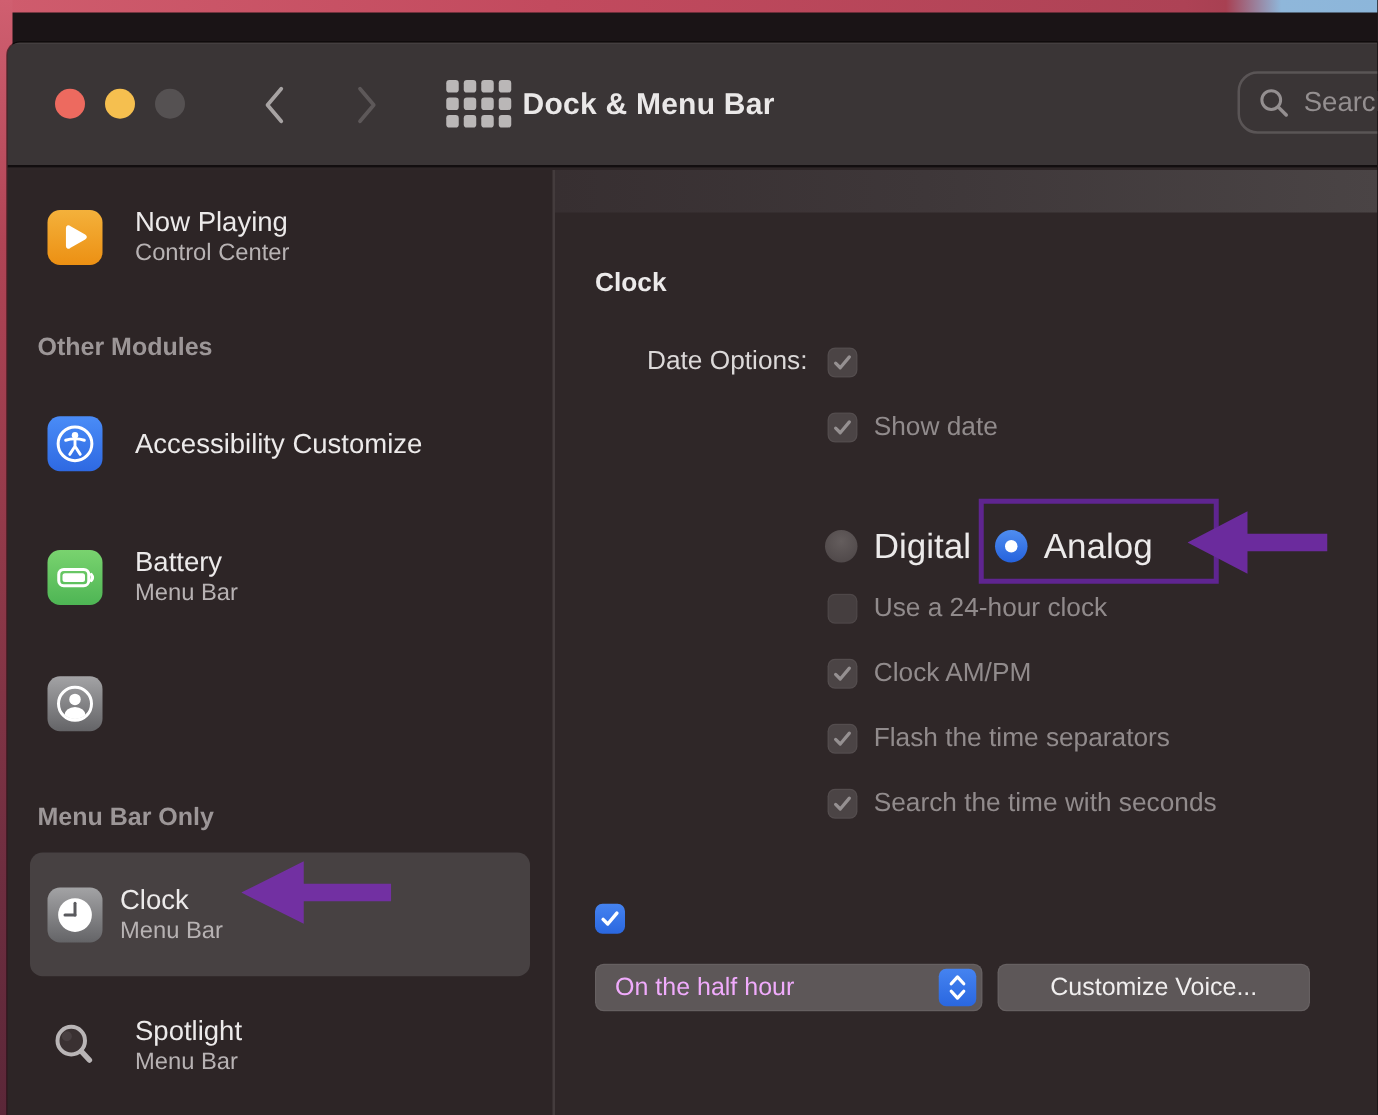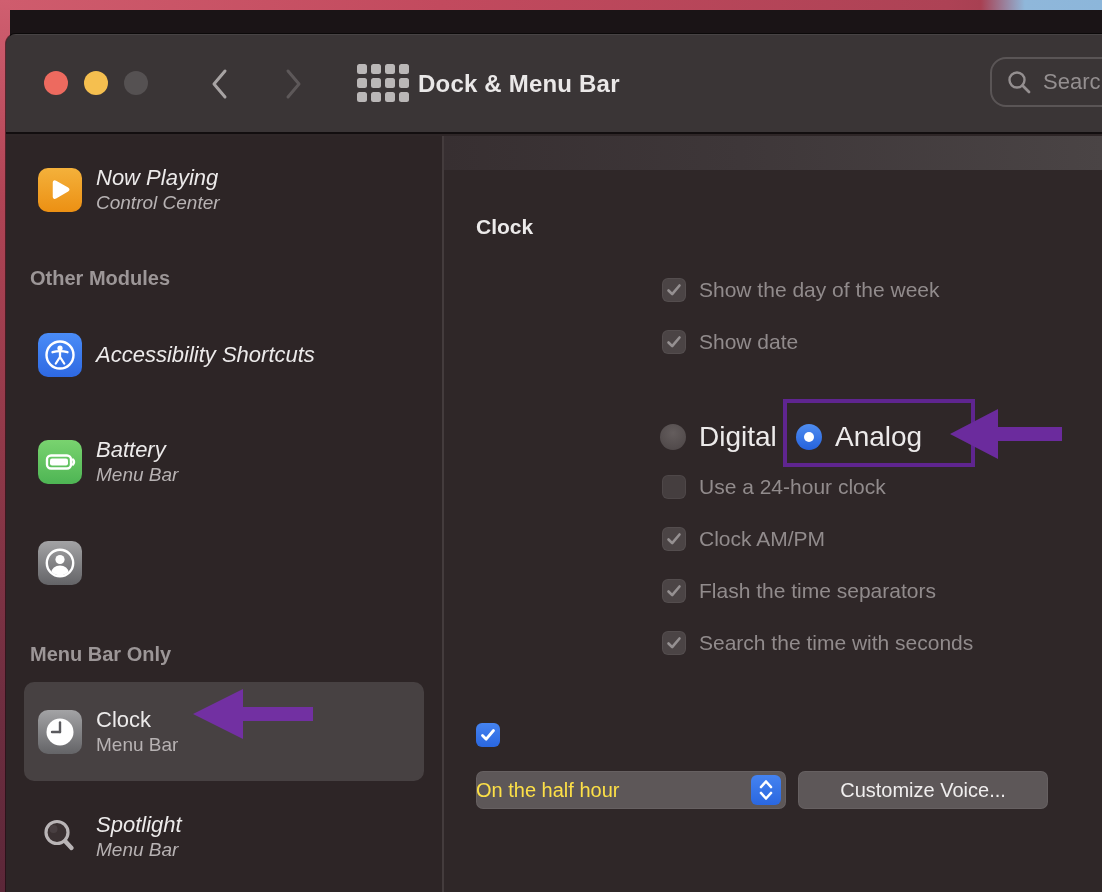--- a/index.html
+++ b/index.html
@@ -39,21 +39,21 @@
 
   
   .bodywrap { position:absolute; left:0; top:102px; right:0; bottom:0; display:flex; }
   .sidebar { position:relative; width:438px; background:#2d2526; border-right:2px solid #443c3d;
     flex:none; overflow:hidden; }
   .main { position:relative; flex:1; background:#2f2728; overflow:hidden; }
   .band { position:absolute; left:0; top:0; right:0; height:34px;
     background:linear-gradient(90deg,#372f31 0%,#3e3739 45%,#4a4445 100%); }
 
   
-  .srow { position:absolute; left:32px; display:flex; align-items:center; gap:14px;font-style:italic; }
+  .srow { position:absolute; left:32px; display:flex; align-items:center; gap:26px; }
   .appicon { width:44px; height:44px; border-radius:10px; flex:none; position:relative;
     display:flex; align-items:center; justify-content:center; }
   .ic-play   { background:linear-gradient(180deg,#f4b13b,#ec9013); }
   .ic-acc    { background:linear-gradient(180deg,#4a8cf7,#2e69e2); }
   .ic-batt   { background:linear-gradient(180deg,#79d36f,#4eb554); }
   .ic-gray   { background:linear-gradient(180deg,#a3a3a5,#646467); }
   .stext .t1 { font-size:22px; color:#eceaea; line-height:26px; }
   .stext .t2 { font-size:19px; color:#b7b2b3; line-height:23px; }
   .shead { position:absolute; left:24px; font-size:20px; font-weight:bold; color:#9c9697; }
   .selrow { position:absolute; left:18px; top:546px; width:400px; height:99px; border-radius:10px;
@@ -71,22 +71,22 @@
   .box.empty { background:#453e3f; box-shadow:inset 0 0 0 1px rgba(255,255,255,.05); }
   .box.blue { background:linear-gradient(180deg,#4583f0,#2a67e0); }
   .radio { width:26px; height:26px; border-radius:50%; flex:none; display:flex;
     align-items:center; justify-content:center; }
   .radio.off { background:radial-gradient(circle at 50% 35%,#645d5d,#4b4445); }
   .radio.on { background:linear-gradient(180deg,#4f8df0,#2562dd); }
   .radio.on i { width:10px; height:10px; border-radius:50%; background:#fff; display:block; }
   .cl-dim { font-size:21px; color:#918b8c; }
   .cl-bright { font-size:28px; color:#eceaea; }
   .popup { position:absolute; left:32px; top:635px; width:310px; height:38px; background:#5d5758;
-    border-radius:7px; display:flex; align-items:center; 
-    color:#fde047; font-size:20px; box-shadow:inset 0 0 0 1px rgba(255,255,255,.06); }
+    border-radius:7px; display:flex; align-items:center; padding-left:16px;
+    color:#f0abfc; font-size:20px; box-shadow:inset 0 0 0 1px rgba(255,255,255,.06); }
   .stepper { position:absolute; right:5px; top:4px; width:30px; height:30px; border-radius:6px;
     background:linear-gradient(180deg,#4583f0,#2a67e0); display:flex; align-items:center; justify-content:center; }
   .btn { position:absolute; left:354px; top:635px; width:250px; height:38px; background:#5d5758;
     border-radius:7px; display:flex; align-items:center; justify-content:center;
     color:#f0eeee; font-size:20px; box-shadow:inset 0 0 0 1px rgba(255,255,255,.06); }
 
   
   .ann-rect { position:absolute; left:339px; top:263px; width:192px; height:68px;
     border:4px solid #5f2590; z-index:5; }
   .ann-arrow { position:absolute; z-index:6; }
@@ -159,21 +159,21 @@
         <div class="srow" style="top:197px">
           <span class="appicon ic-acc">
             <svg width="38" height="38" viewBox="0 0 38 38">
               <circle cx="19" cy="19" r="13.5" fill="none" stroke="#fff" stroke-width="2.4"></circle>
               <circle cx="19" cy="12.2" r="2.6" fill="#fff"></circle>
               <path d="M11.5 16.2 Q19 14 26.5 16.2" fill="none" stroke="#fff" stroke-width="2.3" stroke-linecap="round"></path>
               <path d="M19 16 L19 21 M19 21 L14.8 27.5 M19 21 L23.2 27.5" fill="none" stroke="#fff" stroke-width="2.3" stroke-linecap="round"></path>
             </svg>
           </span>
           <span class="stext">
-            <div class="t1">Accessibility Shortcuts</div>
+            <div class="t1">Accessibility Customize</div>
           </span>
         </div>
 
         <div class="srow" style="top:301px">
           <span class="appicon ic-batt">
             <svg width="38" height="38" viewBox="0 0 38 38">
               <rect x="6" y="12.5" width="24" height="13" rx="4" fill="none" stroke="#fff" stroke-width="2.4"></rect>
               <rect x="9" y="15.5" width="18" height="7" rx="2" fill="#fff"></rect>
               <path d="M32 16.5 Q34 19 32 21.5" fill="none" stroke="#fff" stroke-width="2.4" stroke-linecap="round"></path>
             </svg>
@@ -236,28 +236,28 @@
         </div>
 
         <div class="peek"></div>
       </div>
 
       <div class="main">
         <div class="band"></div>
 
         <div class="heading">Clock</div>
 
+        <div class="flabel" style="top:141px">Date Options:</div>
 
         <div class="chkrow" style="left:218px; top:142px">
           <span class="box dim">
             <svg width="18" height="18" viewBox="0 0 18 18">
                 <path d="M3.5 9.5 L7.2 13.2 L14.5 4.5" fill="none" stroke="#959091" stroke-width="2.6" stroke-linecap="round" stroke-linejoin="round"></path>
               </svg>
           </span>
-          <span class="cl-dim">Show the day of the week</span>
         </div>
 
         <div class="chkrow" style="left:218px; top:194px">
           <span class="box dim">
             <svg width="18" height="18" viewBox="0 0 18 18">
                 <path d="M3.5 9.5 L7.2 13.2 L14.5 4.5" fill="none" stroke="#959091" stroke-width="2.6" stroke-linecap="round" stroke-linejoin="round"></path>
               </svg>
           </span>
           <span class="cl-dim">Show date</span>
         </div>

